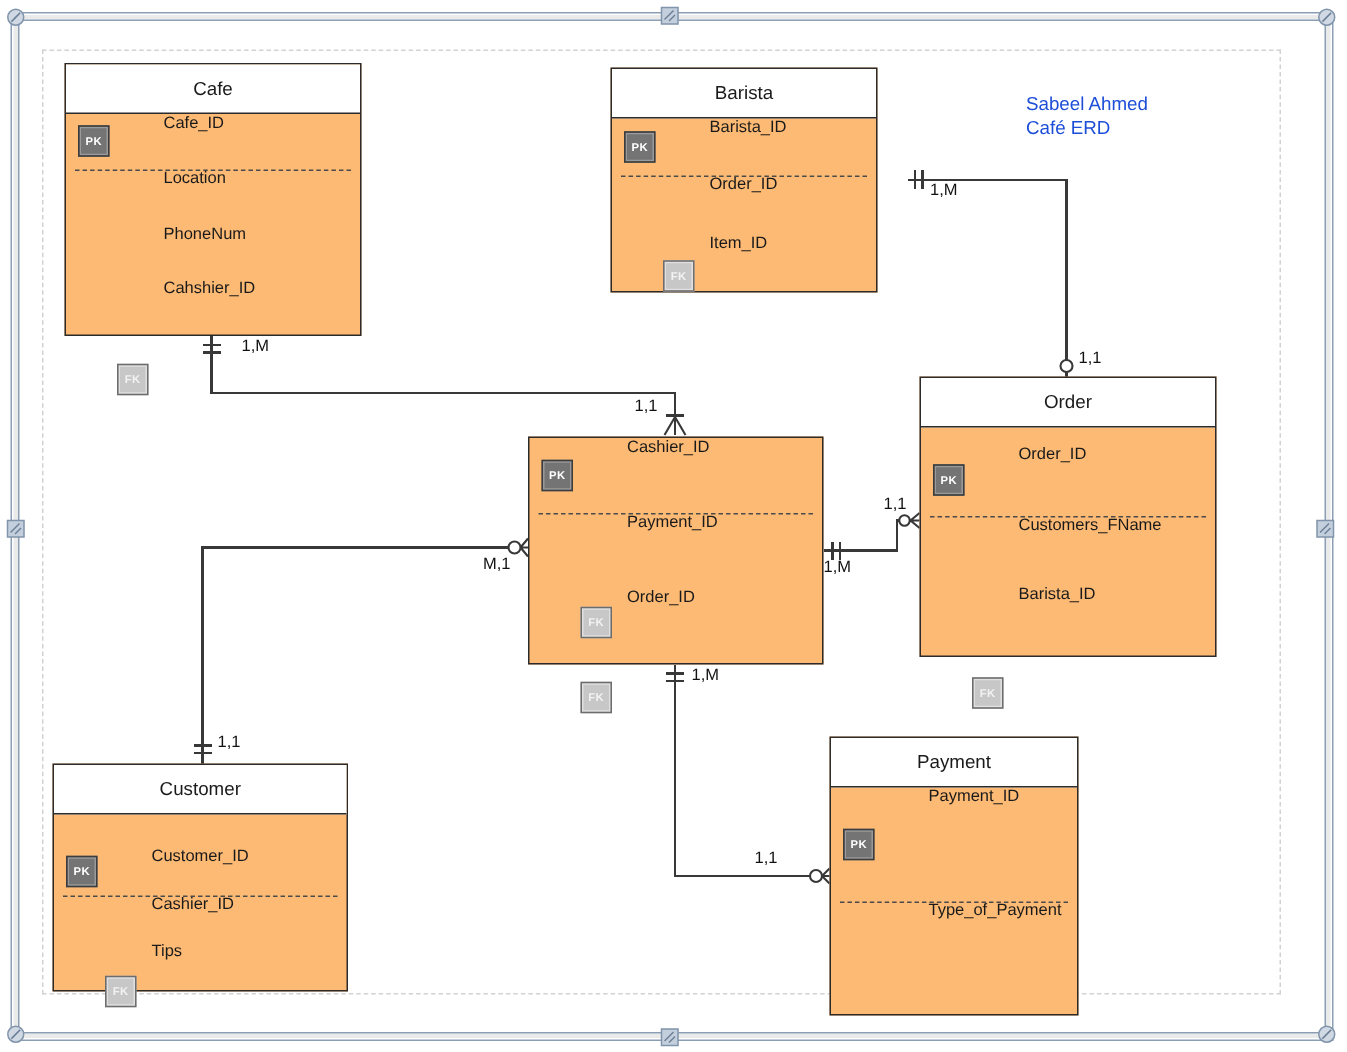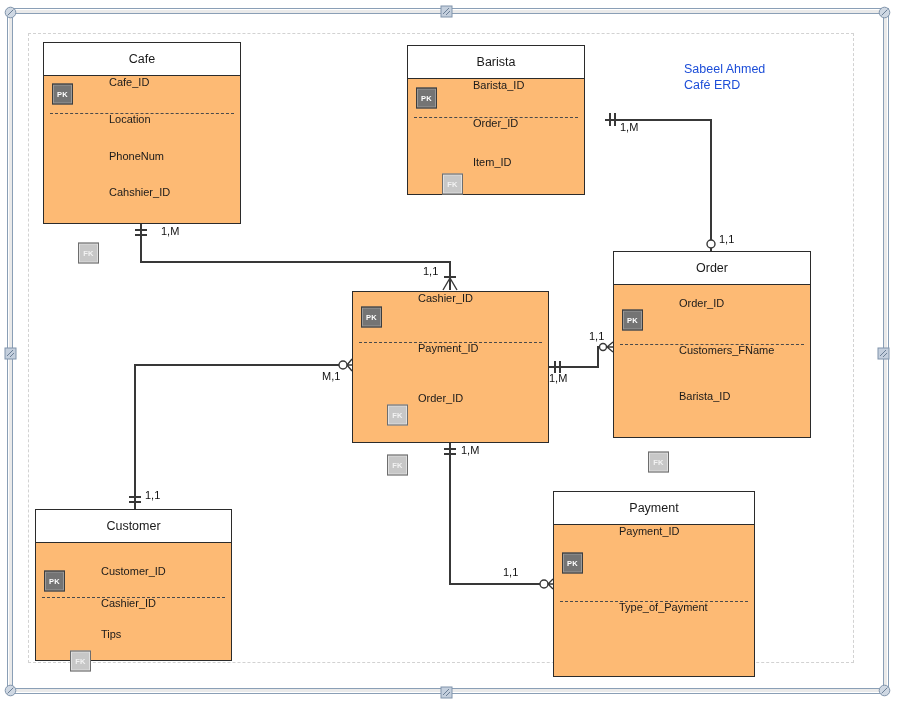--- a/index.html
+++ b/index.html
@@ -177,21 +177,21 @@
       <div class="row">
         <span class="badge fk">FK</span>
         <span>Cashier_ID</span>
       </div>
       <div class="row">
         <span>Tips</span>
       </div>
     </div>
   </div>
 
-  <div class="entity" style="left:553px;top:491px;width:202px;height:186px;">
+  <div class="entity" style="left:553px;top:491px;width:166px;height:186px;">
     <div class="entity-header">Payment</div>
     <div class="entity-body">
       <div class="row first">
         <span class="badge pk">PK</span>
         <span>Payment_ID</span>
       </div>
       <div class="row">
         <span>Type_of_Payment</span>
       </div>
     </div>

